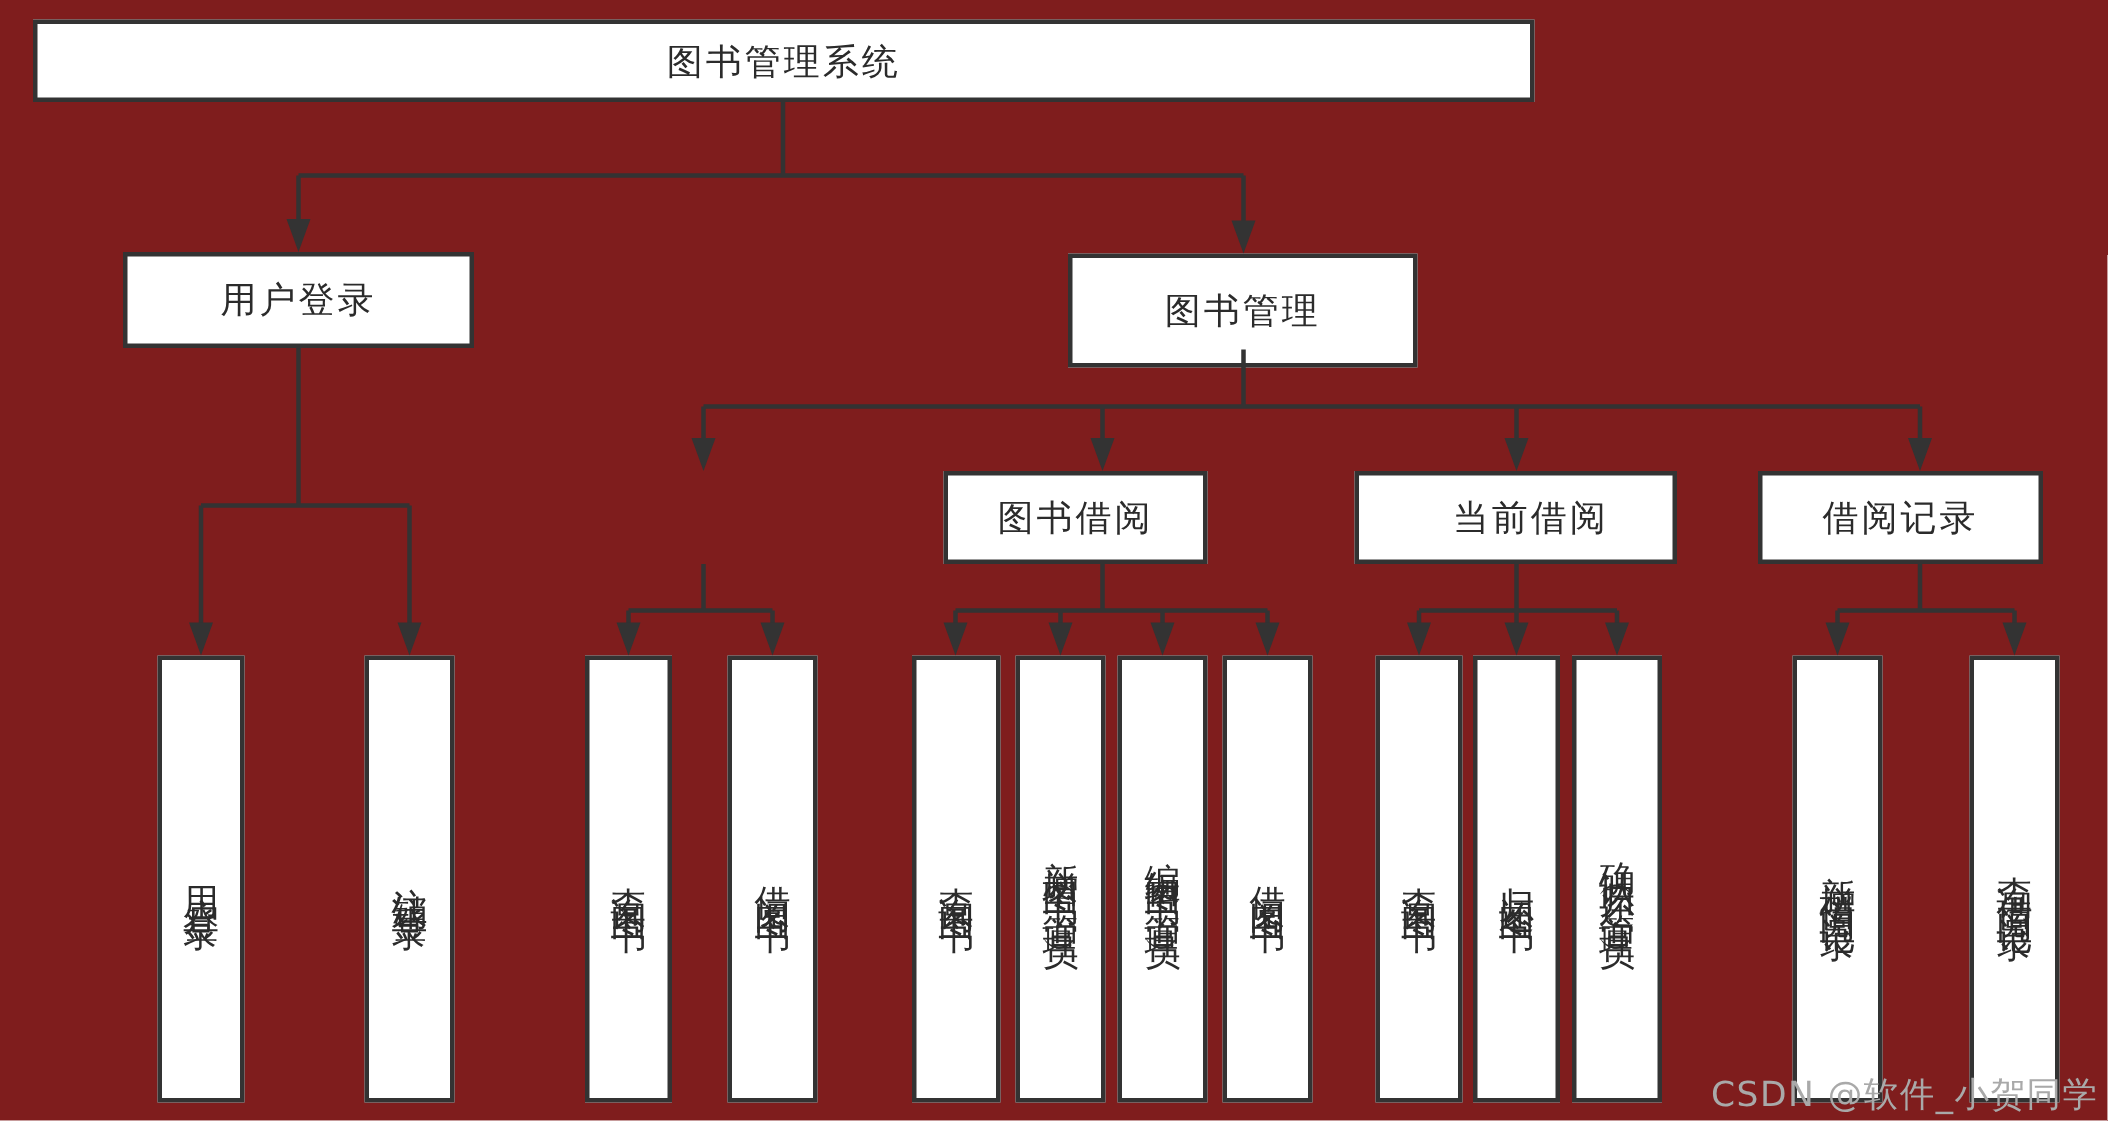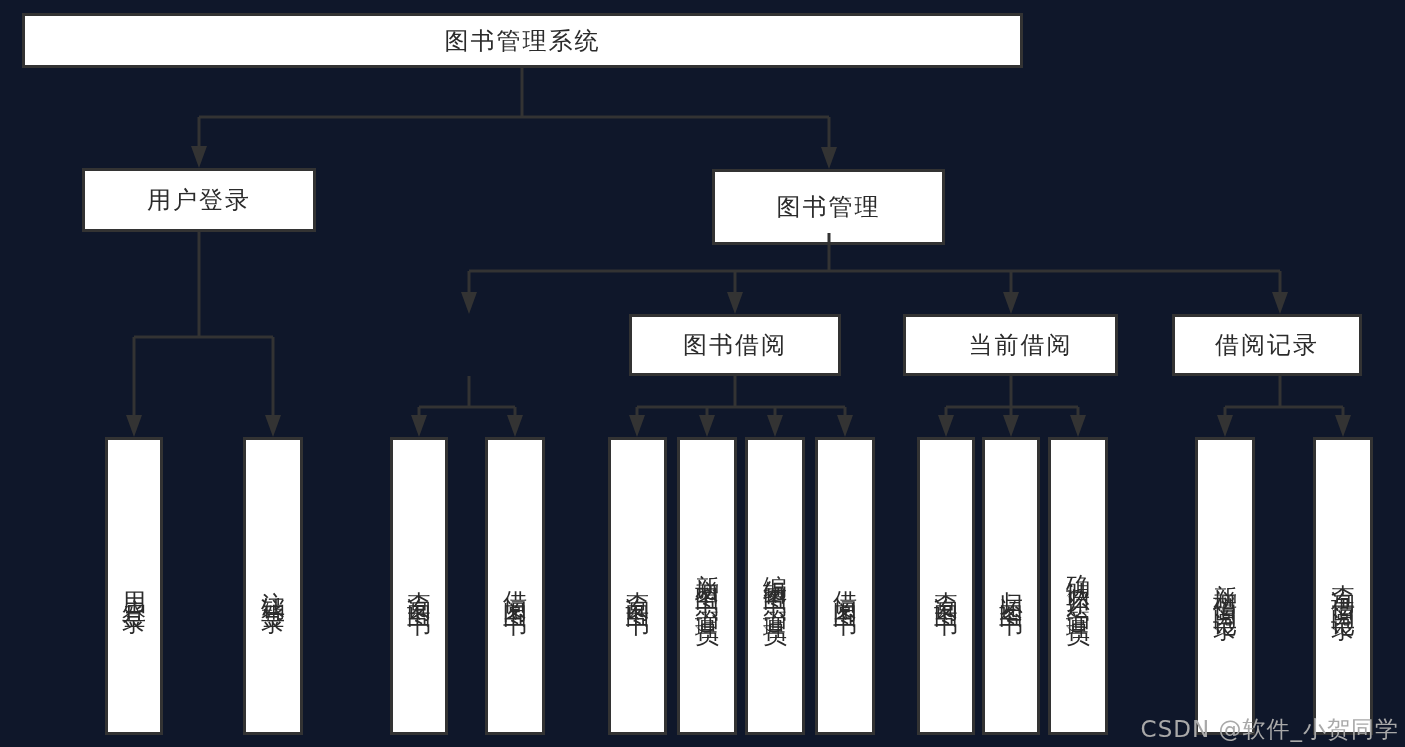--- a/index.html
+++ b/index.html
@@ -1,20 +1,20 @@
 <!DOCTYPE html>
 <html><head>
 <meta charset="utf-8">
 <style>
   html, body { margin: 0; padding: 0; background: #ffffff; }
   #canvas {
     position: relative;
     width: 1405px;
     height: 747px;
-    background: #0f172a;
+    background: #7f1d1d;
     overflow: hidden;
     font-family: "DejaVu Sans", "Liberation Sans", sans-serif;
   }
   .node, .vnode {
     position: absolute;
     box-sizing: border-box;
     background: #ffffff;
     border: 3px solid #333333;
     display: flex;
     align-items: center;
@@ -60,21 +60,21 @@
     <span>图书管理系统</span>
   </div>
 
   <div class="node" style="left:82px; top:168px; width:234px; height:64px;">
     <span>用户登录</span>
   </div>
   <div class="node" style="left:712px; top:169px; width:233px; height:76px;">
     <span>图书管理</span>
   </div>
 
-  <div class="node" style="left:629px; top:314px; width:212px; height:62px;">
+  <div class="node" style="left:629px; top:314px; width:176px; height:62px;">
     <span>图书借阅</span>
   </div>
   <div class="node" style="left:903px; top:314px; width:215px; height:62px;padding-left:20px;">
     <span>当前借阅</span>
   </div>
   <div class="node" style="left:1172px; top:314px; width:190px; height:62px;">
     <span>借阅记录</span>
   </div>
 
   <div class="vnode" style="left:105px; top:437px; width:58px; height:298px;">

